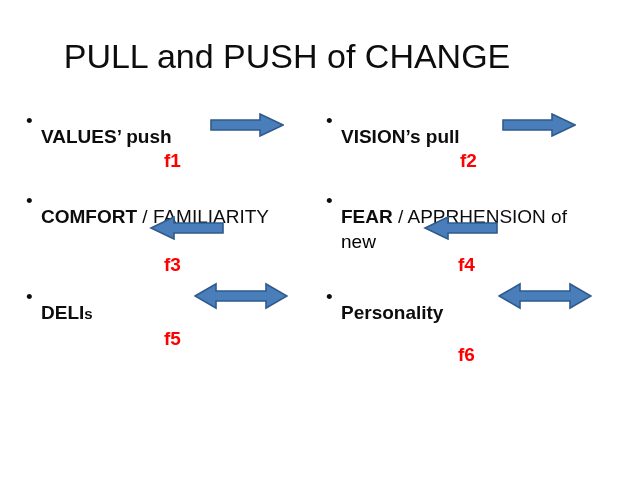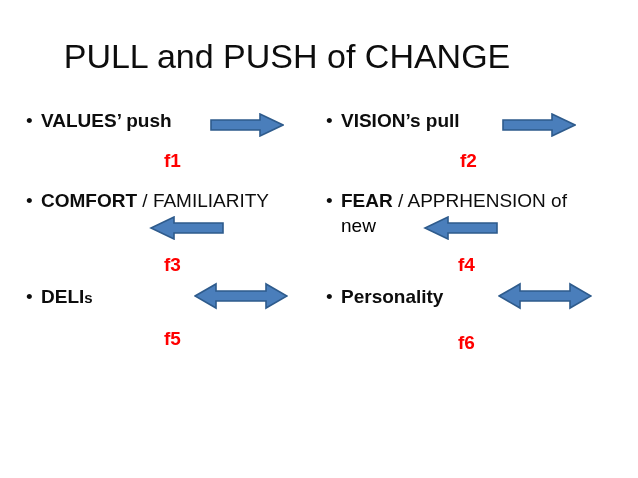--- a/index.html
+++ b/index.html
@@ -51,20 +51,21 @@
   }
   .bullet-dot {
     flex: 0 0 auto;
     width: 15px;
     font-size: 19px;
     line-height: 25px;
     color: #0d0d0d;
   }
   .bullet-text {
     flex: 1 1 auto;
+    margin-top: 16px;
   }
   .b { font-weight: bold; }
   .n { font-weight: normal; }
   .small-s { font-size: 15px; font-weight: bold; }
 
   
   .f-label {
     position: absolute;
     font-size: 19px;
     font-weight: bold;
@@ -155,21 +156,21 @@
           <polygon points="89,7 40,7 40,1 17,12 40,23 40,17 89,17" fill="#4a7ebb" stroke="#2e5b8c" stroke-width="1.6" stroke-linejoin="miter"></polygon>
         </svg>
       </div>
     </div>
 
     <div class="bullet-row" style="height:80px;">
       <div class="bullet-line">
         <span class="bullet-dot">•</span>
         <span class="bullet-text"><span class="b">Personality</span><span class="n"></span></span>
       </div>
-      <div class="f-label" style="left:132px; top:48px;text-align:center;">f6</div>
+      <div class="f-label" style="left:132px; top:60px;text-align:center;">f6</div>
       <div class="arrow" style="left:172px; top:-2px;">
         <svg width="94" height="28" viewBox="0 0 94 28">
           <polygon points="1,14 22,2 22,9 72,9 72,2 93,14 72,26 72,19 22,19 22,26" fill="#4a7ebb" stroke="#2e5b8c" stroke-width="1.6" stroke-linejoin="miter"></polygon>
         </svg>
       </div>
     </div>
 
   </div>
 
 </div>

